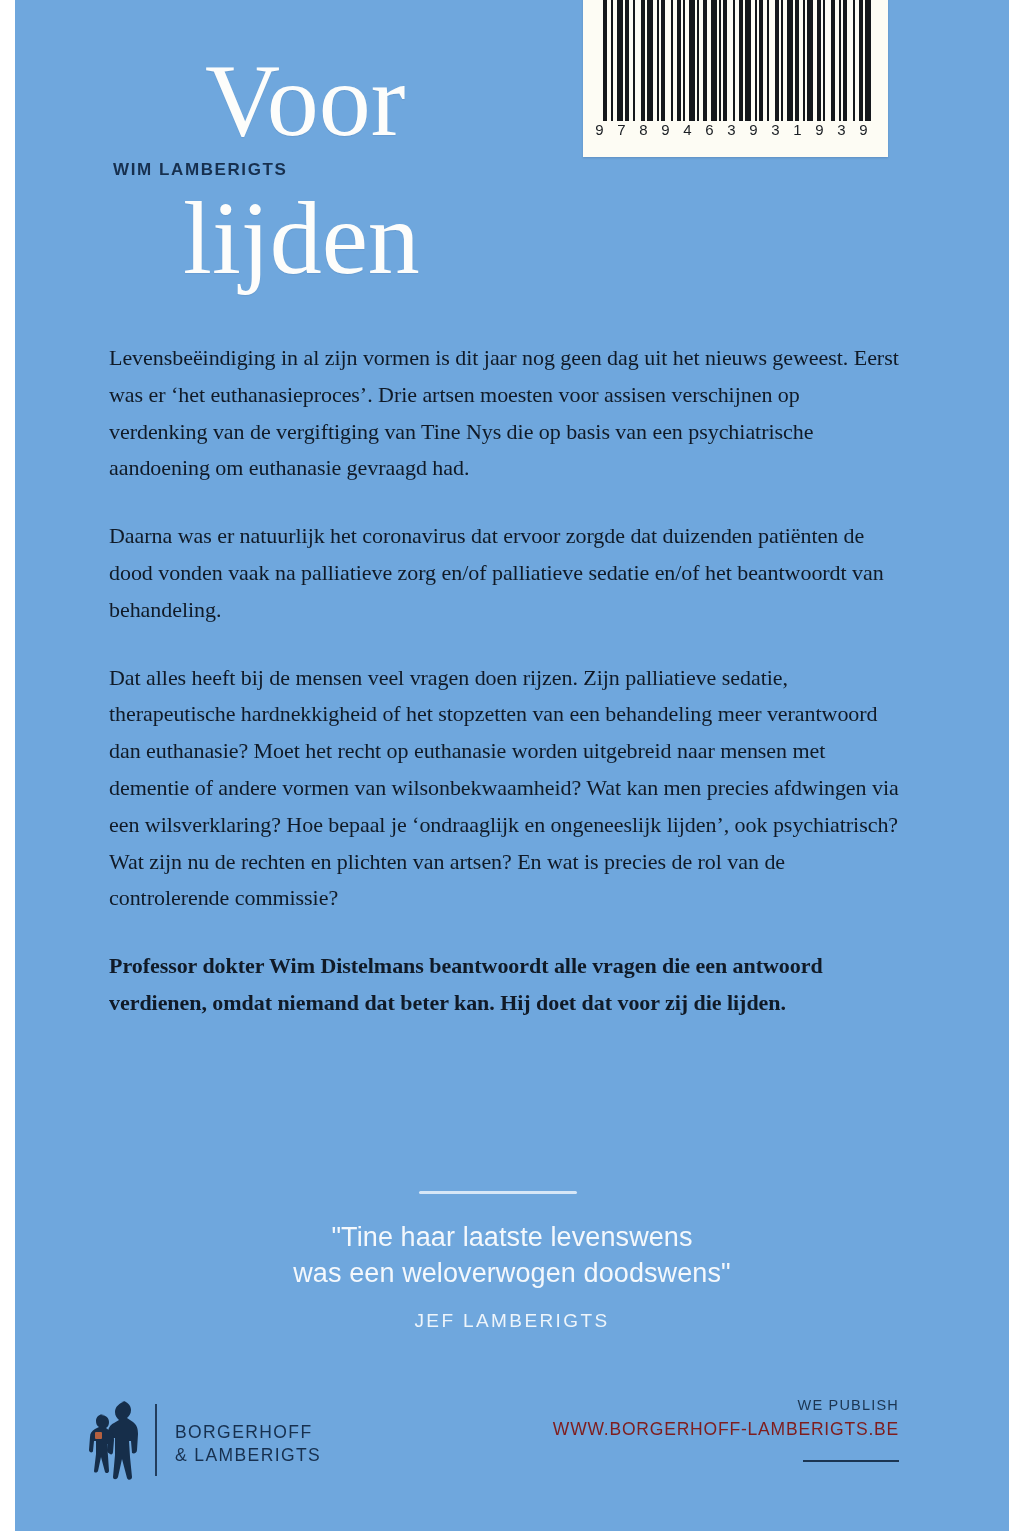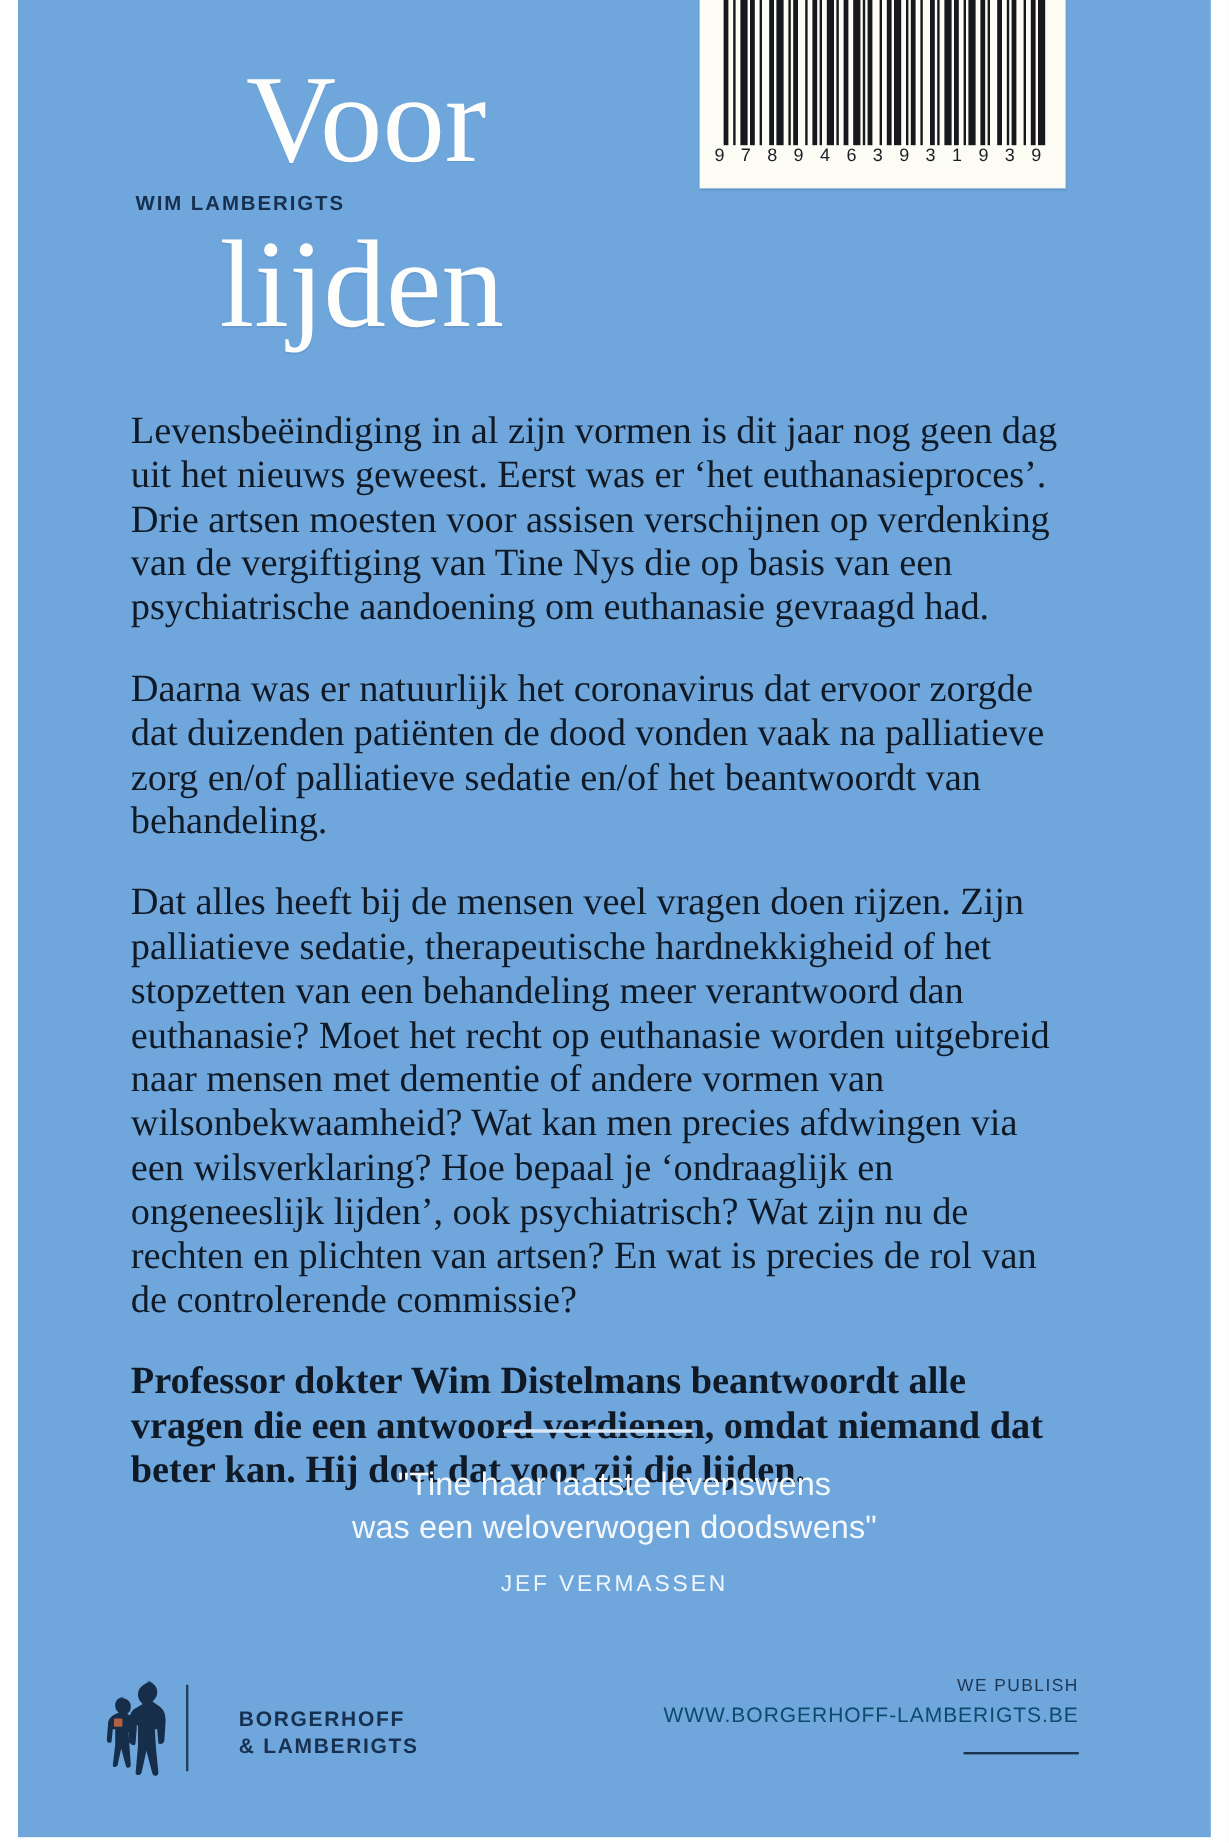--- a/index.html
+++ b/index.html
@@ -114,21 +114,21 @@
   
   #blurb {
     position: absolute;
     left: 94px;
     top: 340px;
     width: 790px;
   }
   #blurb p {
     margin: 0 0 31px 0;
     font-family: "Liberation Serif", "DejaVu Serif", serif;
-    font-size: 32px;
+    font-size: 22px;
     line-height: 36.8px;
     color: #101a27;
     letter-spacing: -0.05px;
   }
   #blurb p.lead-bold {
     font-weight: bold;
     margin-bottom: 0;
   }
 
   
@@ -189,48 +189,47 @@
     width: 2px;
     height: 72px;
     background: #19324f;
     opacity: .9;
   }
   #pub-name {
     position: absolute;
     left: 94px;
     top: 26px;
     font-family: "Liberation Sans", sans-serif;
-    font-weight: bold;
+    font-weight: normal;
     font-size: 17.5px;
     letter-spacing: 1.4px;
     line-height: 23px;
     color: #17304f;
     white-space: nowrap;
-    margin-left: 24px;
   }
 
   #site-block {
     position: absolute;
     right: 110px;
     top: 1397px;
     text-align: right;
   }
   #we-publish {
     font-family: "Liberation Sans", sans-serif;
     font-size: 14.5px;
     letter-spacing: 1.2px;
     color: #1b3552;
     white-space: nowrap;
   }
   #site-url {
     margin-top: 6px;
     font-family: "Liberation Sans", sans-serif;
     font-size: 17.5px;
     letter-spacing: .8px;
-    color: #0c4a6e;
+    color: #7f1d1d;
     white-space: nowrap;
   }
   #site-underline {
     position: absolute;
     right: 110px;
     top: 1460px;
     width: 96px;
     height: 2px;
     background: #1b3552;
   }
@@ -351,21 +350,21 @@
     <p>Daarna was er natuurlijk het coronavirus dat ervoor zorgde dat duizenden patiënten de dood vonden vaak na palliatieve zorg en/of palliatieve sedatie en/of het beantwoordt van behandeling.</p>
     <p>Dat alles heeft bij de mensen veel vragen doen rijzen. Zijn palliatieve sedatie, therapeutische hardnekkigheid of het stopzetten van een behandeling meer verantwoord dan euthanasie? Moet het recht op euthanasie worden uitgebreid naar mensen met dementie of andere vormen van wilsonbekwaamheid? Wat kan men precies afdwingen via een wilsverklaring?  Hoe bepaal je ‘ondraaglijk en ongeneeslijk lijden’, ook psychiatrisch? Wat zijn nu de rechten en plichten van artsen? En wat is precies de rol van de controlerende commissie?</p>
     <p class="lead-bold">Professor dokter Wim Distelmans beantwoordt alle vragen die een antwoord verdienen, omdat niemand dat beter kan. Hij doet dat voor zij die lijden.</p>
   </div>
 
   <div id="quote-rule"></div>
   <div id="quote">
     <div class="q-line">"Tine haar laatste levenswens</div>
     <div class="q-line">was een weloverwogen doodswens"</div>
   </div>
-  <div id="quote-attrib">JEF VERMASSEN</div>
+  <div id="quote-attrib">JEF LAMBERIGTS</div>
 
   <div id="publisher">
     <svg id="pub-mark" viewBox="0 0 62 90">
       <g fill="#162e4a">
 
         <path d="M34 6 c6 0 10 4 10 9 c0 4 -2 6 -4 8 l6 4 c4 3 5 7 5 12 l-1 16 c0 3 -3 4 -5 3 l-1 -12 l-2 0 l1 16 l2 20 c0 3 -4 4 -5 1 l-5 -19 l-4 18 c-1 3 -5 3 -5 0 l2 -22 l0 -17 l-2 0 l-1 13 c-1 3 -5 3 -5 -1 l1 -17 c0 -5 2 -8 6 -10 l5 -3 c-2 -2 -4 -4 -4 -8 c0 -5 4 -9 11 -11 z"></path>
 
         <path d="M14 20 c5 0 8 3 8 7 c0 3 -1 5 -3 6 l4 3 c3 2 4 5 4 9 l-1 12 c0 3 -3 3 -4 1 l-1 -9 l-1 0 l1 12 l1 15 c0 2 -3 3 -4 1 l-4 -15 l-3 14 c-1 2 -4 2 -4 0 l2 -17 l0 -13 l-2 0 l-1 10 c0 2 -4 2 -4 -1 l1 -13 c0 -4 2 -6 5 -8 l4 -2 c-2 -1 -3 -3 -3 -6 c0 -4 3 -7 8 -7 z"></path>
 
         <rect x="8" y="37" width="7" height="7" rx="1" fill="#b5603f"></rect>

